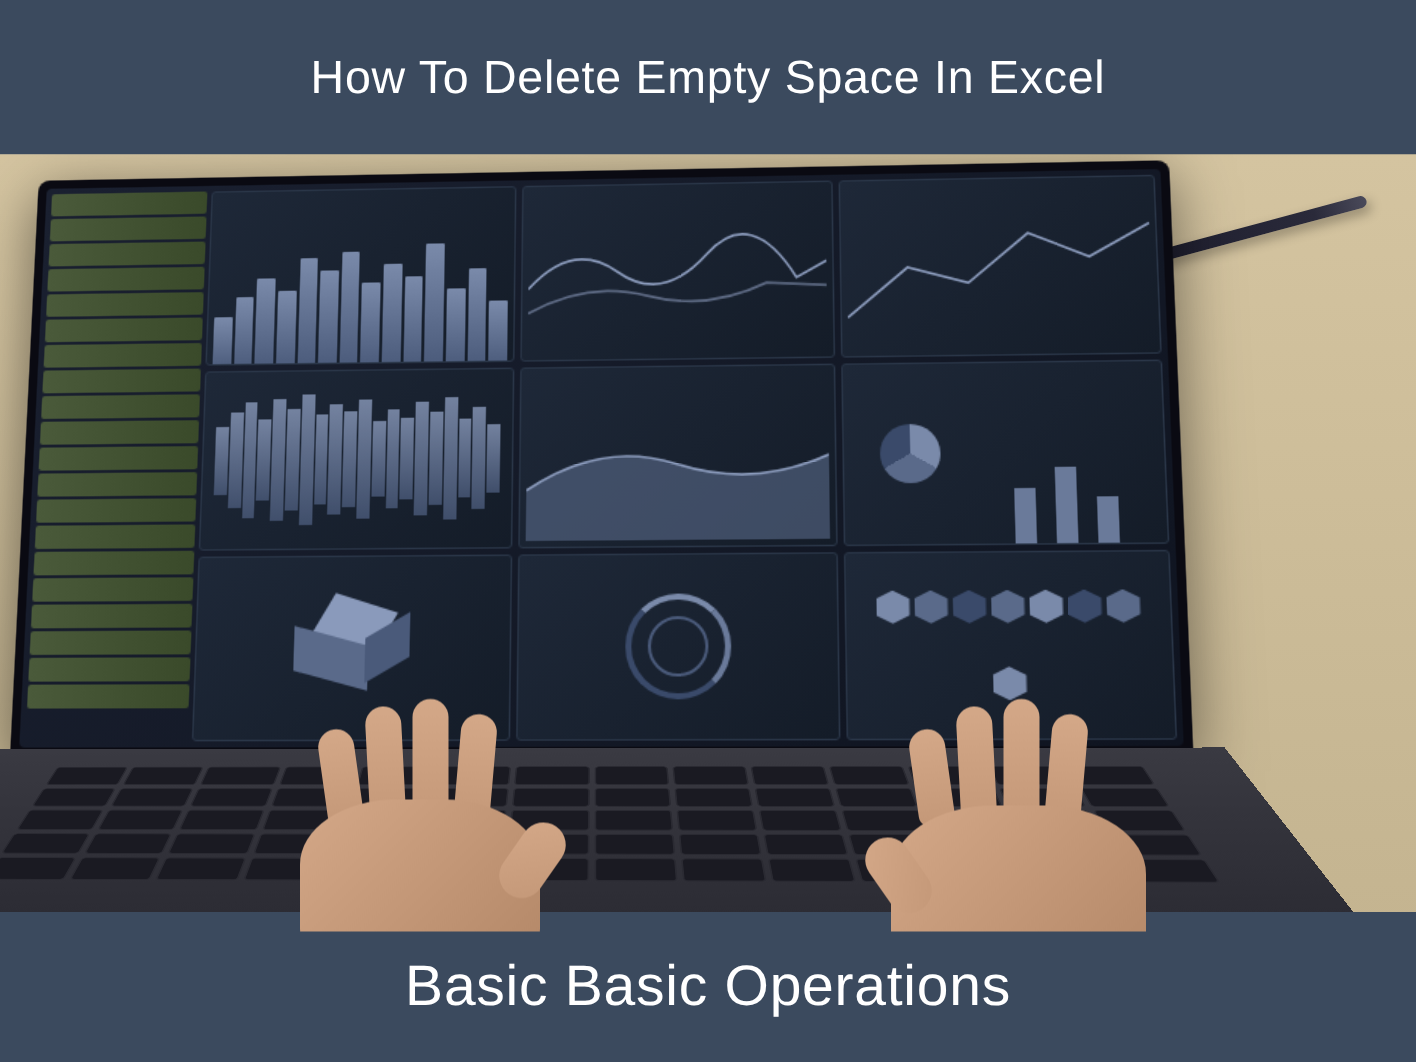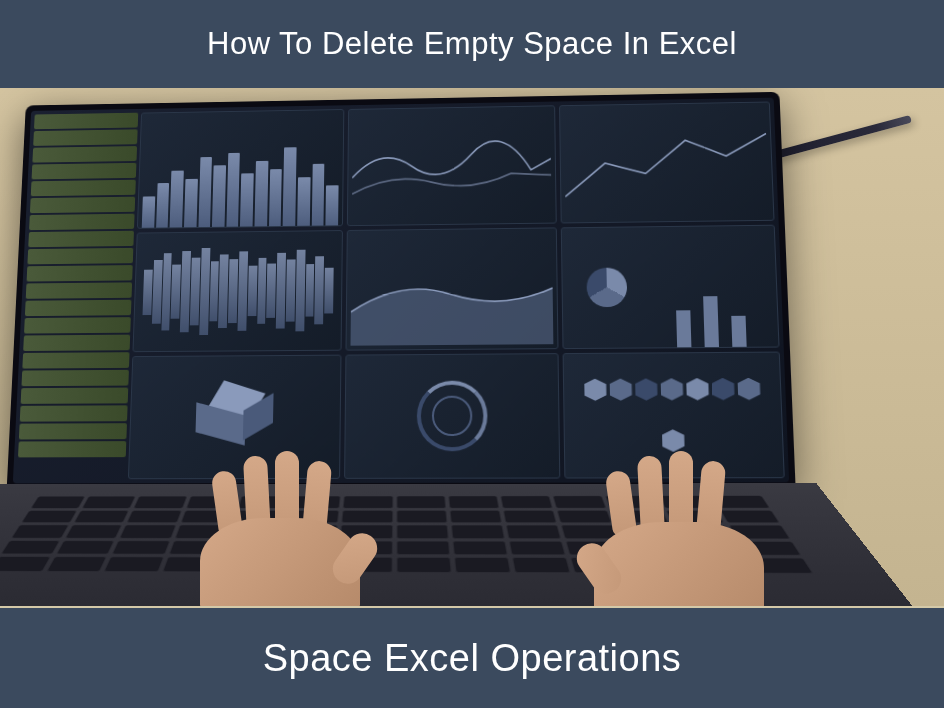--- a/index.html
+++ b/index.html
@@ -6,21 +6,21 @@
     body {
       width: 944px;
       height: 708px;
       font-family: 'Segoe UI', Arial, sans-serif;
       background: #d4c9a8;
       overflow: hidden;
       position: relative;
     }
     .top-banner {
       width: 100%;
-      height: 88px;
+      height: 103px;
       background: #3b4a5e;
       display: flex;
       align-items: center;
       justify-content: center;
     }
     .top-banner-text {
       color: #ffffff;
       font-size: 31px;
       font-weight: 400;
       letter-spacing: 0.5px;
@@ -574,14 +574,14 @@
     <div class="finger finger-1"></div>
     <div class="finger finger-2"></div>
     <div class="finger finger-3"></div>
     <div class="finger finger-4"></div>
     <div class="palm"></div>
     <div class="thumb"></div>
   </div>
 </div>
 
 <div class="bottom-banner">
-  <div class="bottom-banner-text">Space Excel Operations</div>
+  <div class="bottom-banner-text">Basic Basic Operations</div>
 </div>
 
 </body></html>

